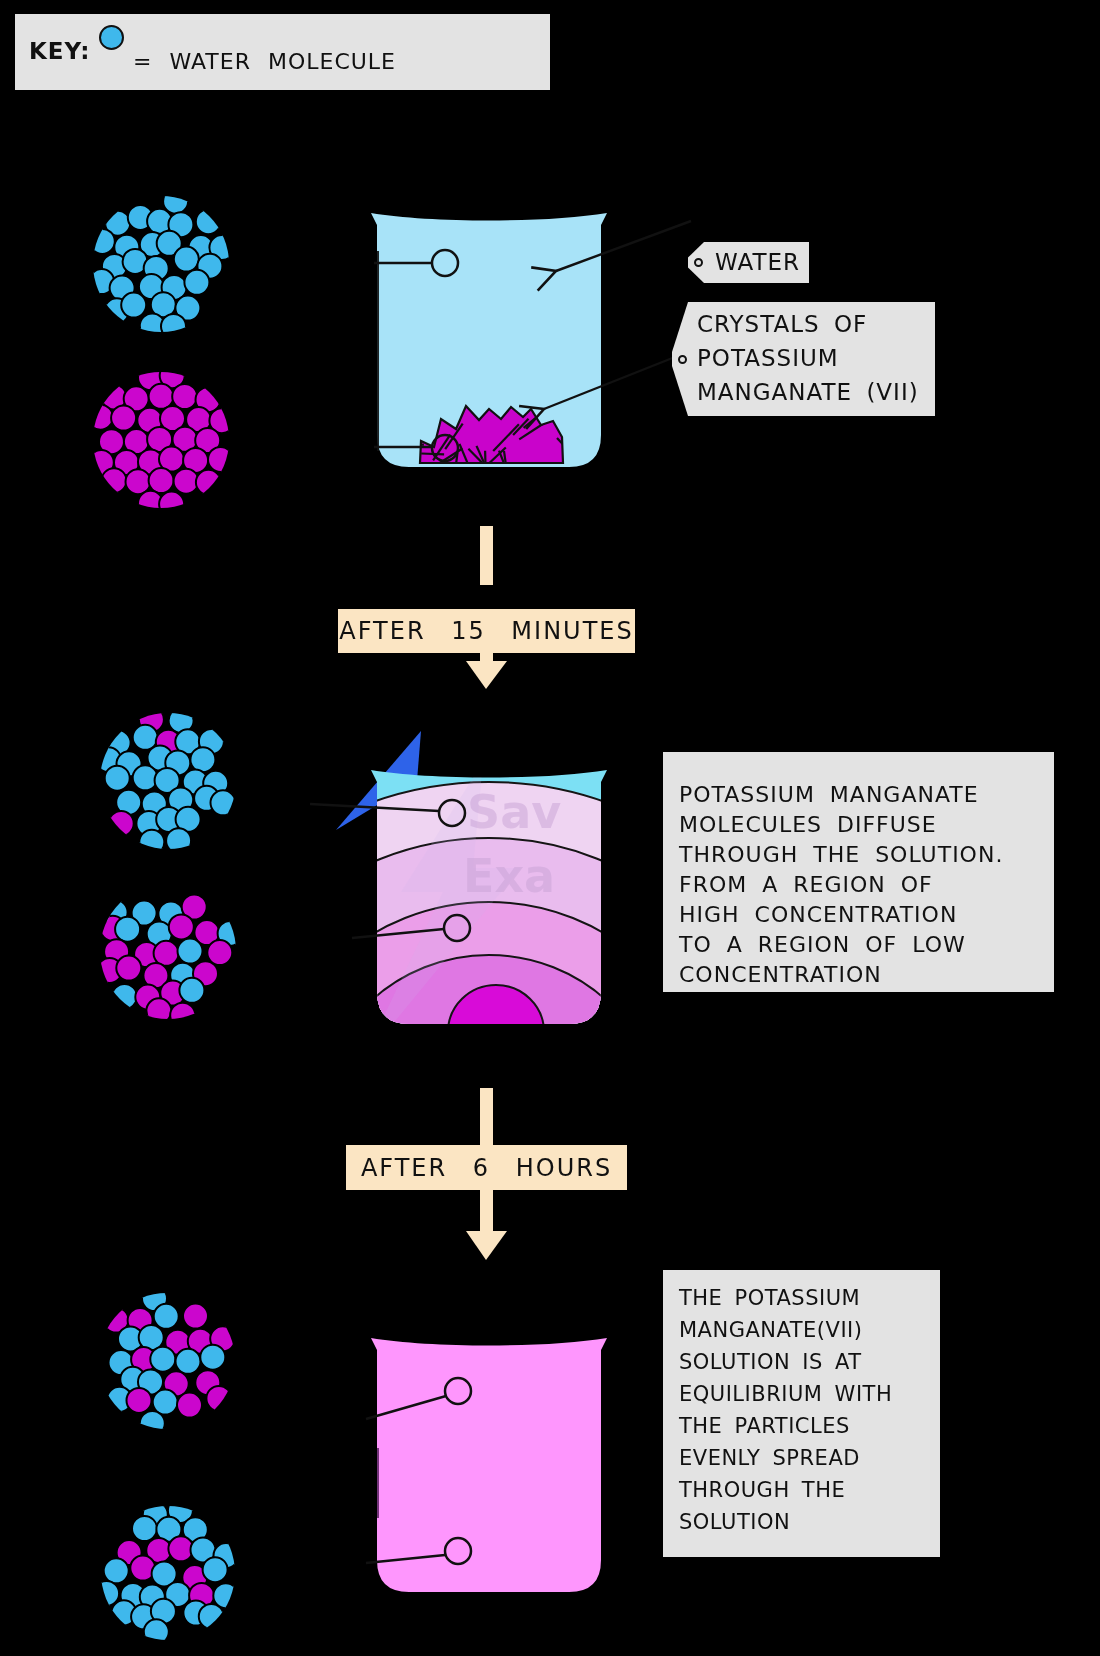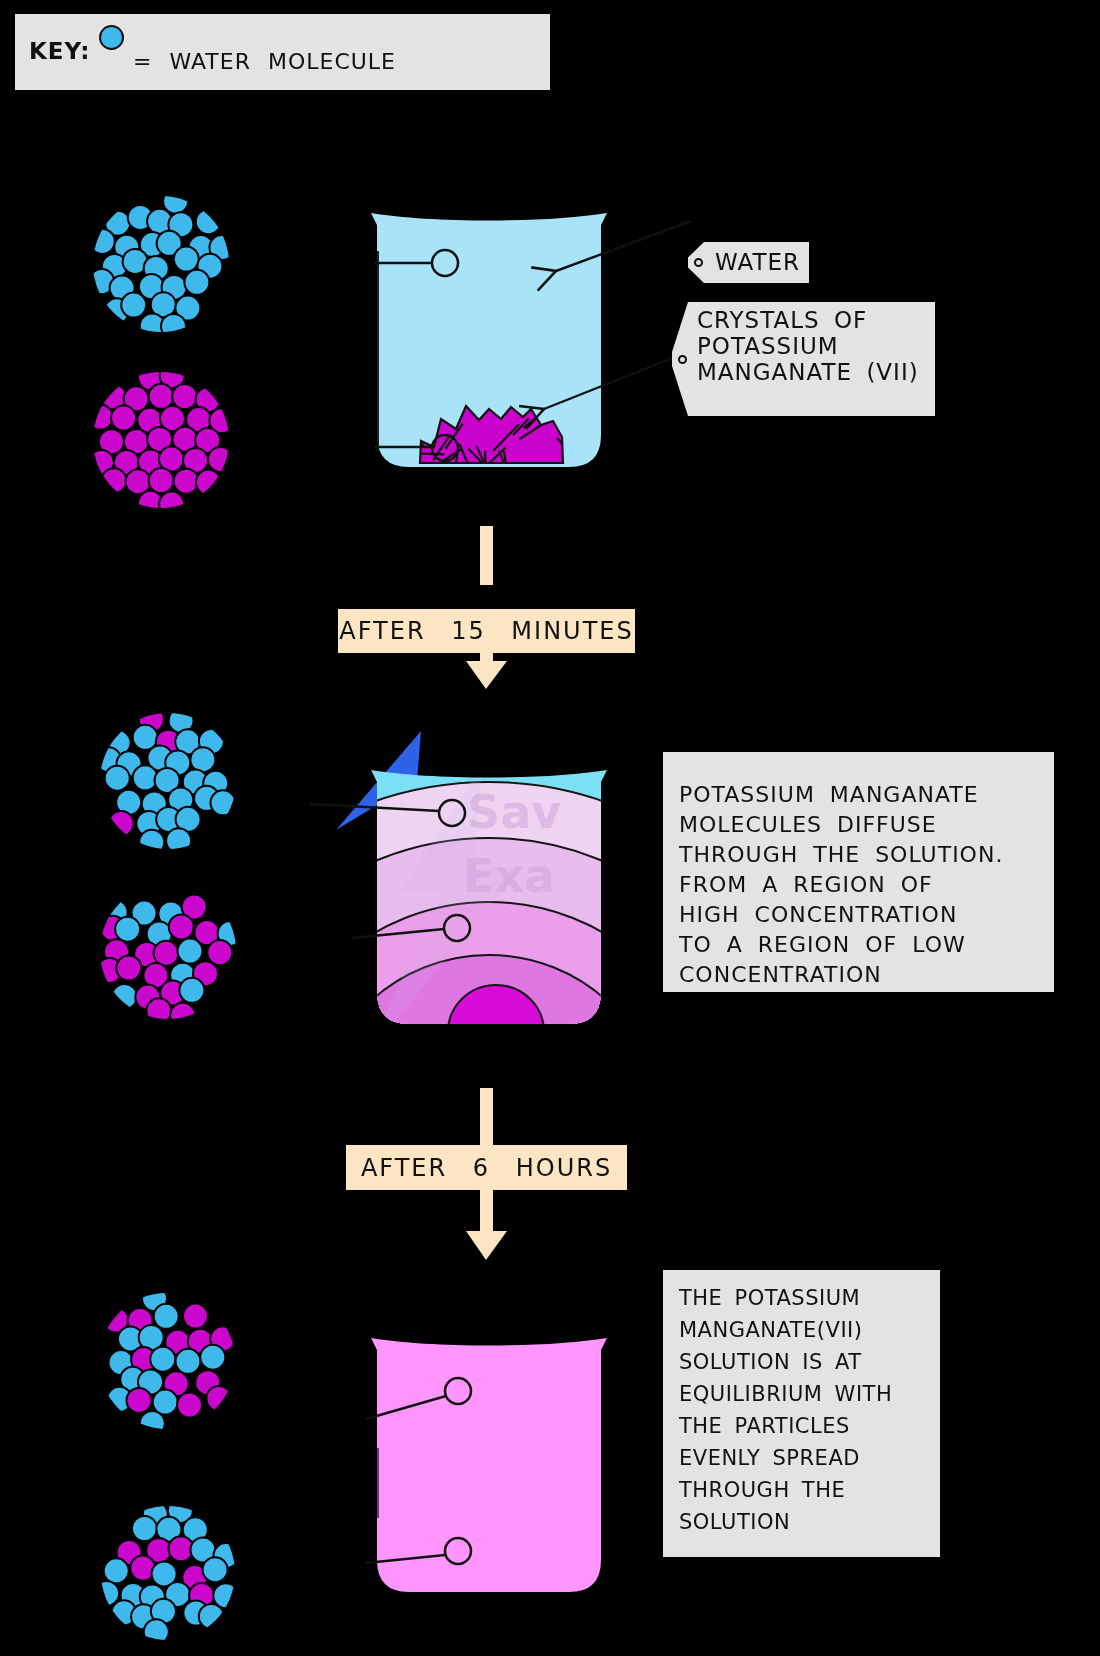--- a/index.html
+++ b/index.html
@@ -21,21 +21,21 @@
   .tag-ring{position:absolute;width:9px;height:9px;border:2px solid #111;border-radius:50%;
             background:#E3E3E3;box-sizing:border-box;}
   .tag-text{position:relative;font-size:23px;letter-spacing:1px;word-spacing:6px;white-space:pre-line;}
   .water-tag{left:688px;top:202px;width:121px;height:41px;margin-top:40px;}
   .water-tag .tag-bg{clip-path:polygon(16px 0,100% 0,100% 100%,16px 100%,0 62%,0 38%);}
   .water-tag .tag-ring{left:6px;top:16px;}
   .water-tag .tag-text{padding:7px 0 0 27px;}
   .crystals-tag{left:672px;top:302px;width:263px;height:114px;}
   .crystals-tag .tag-bg{clip-path:polygon(16px 0,100% 0,100% 100%,16px 100%,0 64px,0 50px);}
   .crystals-tag .tag-ring{left:6px;top:53px;}
-  .crystals-tag .tag-text{padding:5px 8px 0 25px;line-height:26px;}
+  .crystals-tag .tag-text{padding:5px 8px 0 25px;line-height:34px;}
   
   .step-box{position:absolute;background:#FBE5C3;display:flex;align-items:center;justify-content:center;
             font-size:24px;letter-spacing:2px;word-spacing:16px;white-space:nowrap;}
   .step-1{left:338px;top:609px;width:297px;height:44px;}
   .step-2{left:346px;top:1145px;width:281px;height:45px;}
   
   .desc{position:absolute;background:#E3E3E3;}
   .desc-2{left:663px;top:752px;width:391px;height:240px;padding:28px 16px;font-size:22px;line-height:30px;box-sizing:border-box;}
   .desc-3{left:663px;top:1270px;width:277px;height:287px;padding:12px 16px;font-size:21px;line-height:32px;box-sizing:border-box;letter-spacing:.5px;word-spacing:5px;}
 </style>

